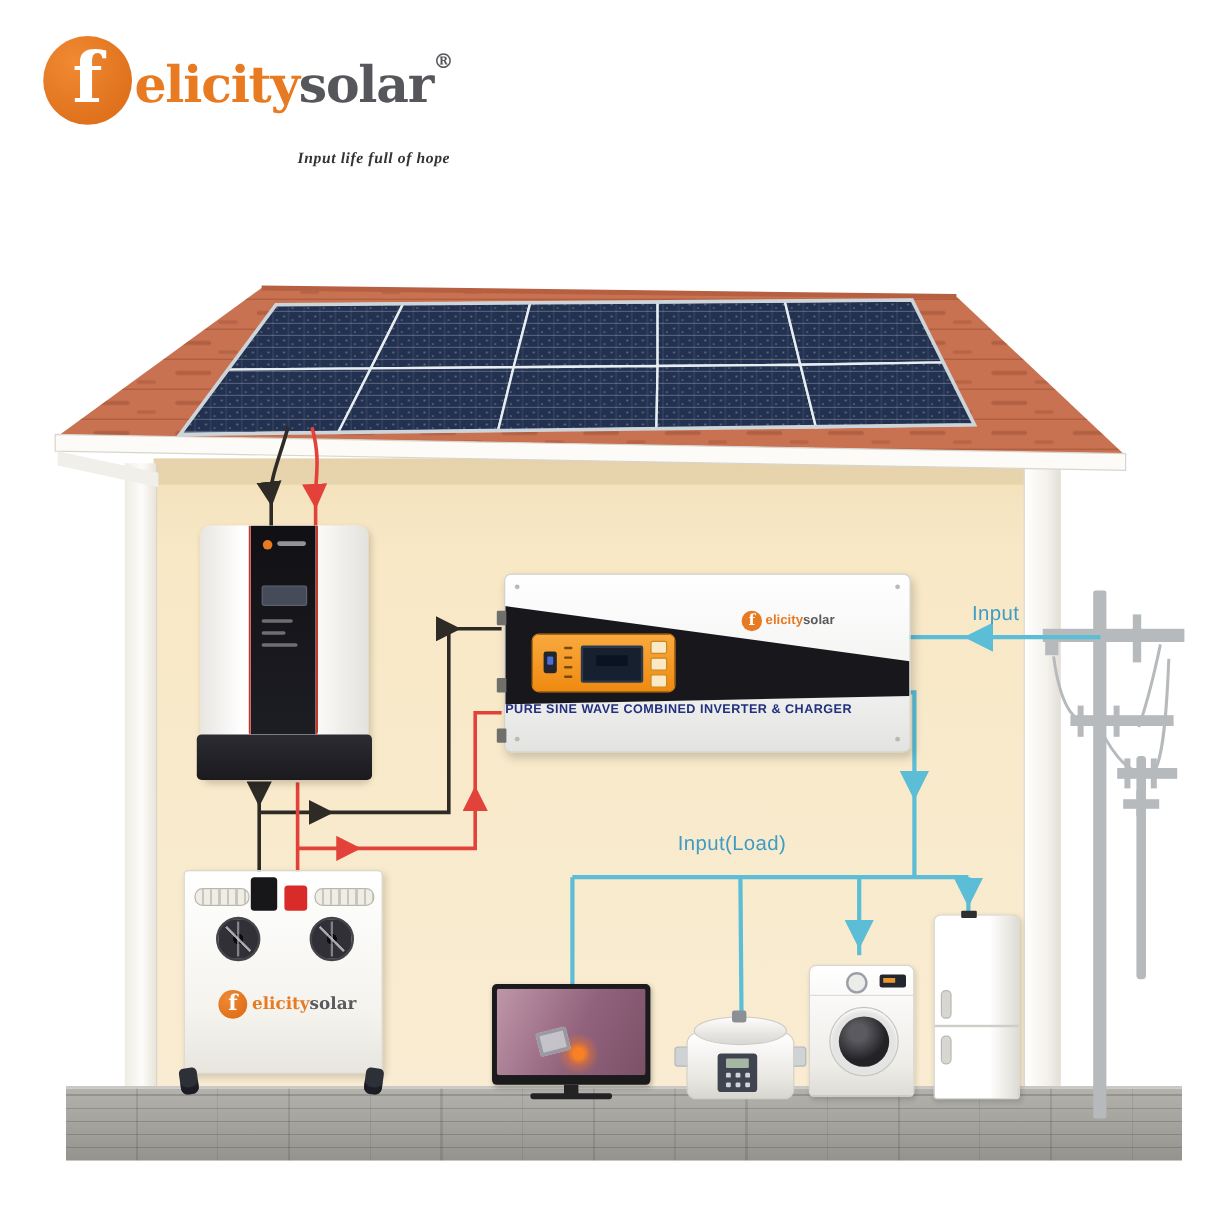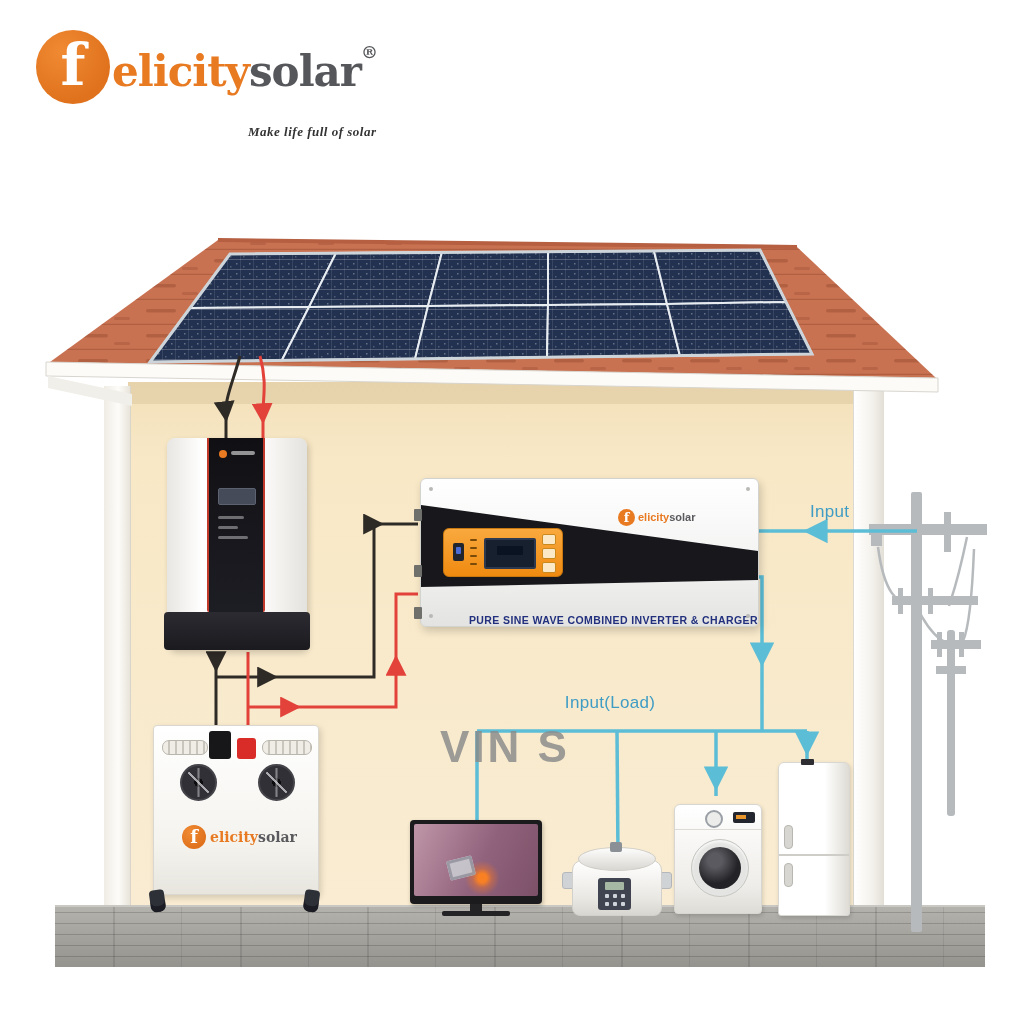--- a/index.html
+++ b/index.html
@@ -68,21 +68,21 @@
   #bi-lcd{left:40px;top:9px;width:48px;height:27px;background:#16202f;border:2px solid #2c394e;
     border-radius:2px}
   #bi-lcd i{display:block;margin:6px auto 0;width:26px;height:9px;background:#0a1322}
   .bi-btn{left:98px;width:12px;height:9px;background:#fbe8c7;border:1px solid #c9891c;border-radius:2px}
   #bi-logo{left:197px;top:28px;height:20px;display:flex;align-items:center;gap:3px}
   #bi-logo .dot{width:17px;height:17px;border-radius:50%;background:#e87a22;color:#fff;
     font-family:"DejaVu Serif",serif;font-weight:bold;font-size:13px;line-height:17px;text-align:center}
   #bi-logo .t{font-size:11px;font-weight:bold;letter-spacing:0}
   #bi-logo .t .orange{color:#e87a22}
   #bi-logo .t .gray{color:#5a5a5e}
-  #bi-caption{left:0;bottom:0;width:100%;text-align:right;color:#22307e;
+  #bi-caption{left:0;bottom:29px;width:100%;text-align:left;color:#22307e;
     font-size:10.5px;font-weight:bold;letter-spacing:.4px}
   .bi-tab{width:8px;height:12px;background:#6f6f6c;border-radius:1px}
   .bi-screw{width:4px;height:4px;border-radius:50%;background:#b9b9b6}
 
   
   #battery{left:153px;top:725px;width:164px;height:168px;border-radius:4px;
     background:linear-gradient(#ffffff,#f4f3ee 70%,#e7e5de);
     border:1px solid #d9d7cf;box-shadow:2px 3px 6px rgba(0,0,0,.15)}
   #bat-term-neg{left:55px;top:5px;width:22px;height:28px;background:#17171a;border-radius:3px}
   #bat-term-pos{left:83px;top:12px;width:19px;height:21px;background:#d92b27;border-radius:3px}
@@ -158,21 +158,21 @@
   #wm-line1{font-size:44px;font-weight:bold;letter-spacing:3px}
   #wm-line2{font-size:27px;font-weight:bold;letter-spacing:1px;margin-top:6px}
 </style>
 </head>
 <body>
 
 <div class="abs" id="logo-circle">
   <div id="logo-f">f</div>
 </div>
 <div class="abs" id="logo-word"><span class="orange">elicity</span><span class="gray">solar</span><sup>®</sup></div>
-<div class="abs" id="logo-tagline">Make life full of solar</div>
+<div class="abs" id="logo-tagline">Input life full of hope</div>
 
 <div class="abs" id="wall"></div>
 <div class="abs" id="eave-shadow"></div>
 <div class="abs" id="trim-left"></div>
 <div class="abs" id="trim-right"></div>
 <div class="abs" id="ground"></div>
 
 <svg class="abs" id="scene-svg" viewBox="0 0 1024 1024">
   <defs>
     <marker id="mB" viewBox="0 0 10 10" refX="8" refY="5" markerWidth="7" markerHeight="7" orient="auto-start-reverse">
@@ -376,14 +376,13 @@
   <div class="abs" id="fr-connector"></div>
   <div class="abs" id="fr-divider"></div>
   <div class="abs fr-handle" style="top:62px"></div>
   <div class="abs fr-handle" style="top:100px"></div>
 </div>
 
 <div class="abs wire-label" id="label-input">Input</div>
 <div class="abs wire-label" id="label-output">Input(Load)</div>
 
 <div class="abs" id="watermark">
-  <div id="wm-line1">VIN S</div>
 </div>
 
 </body></html>

